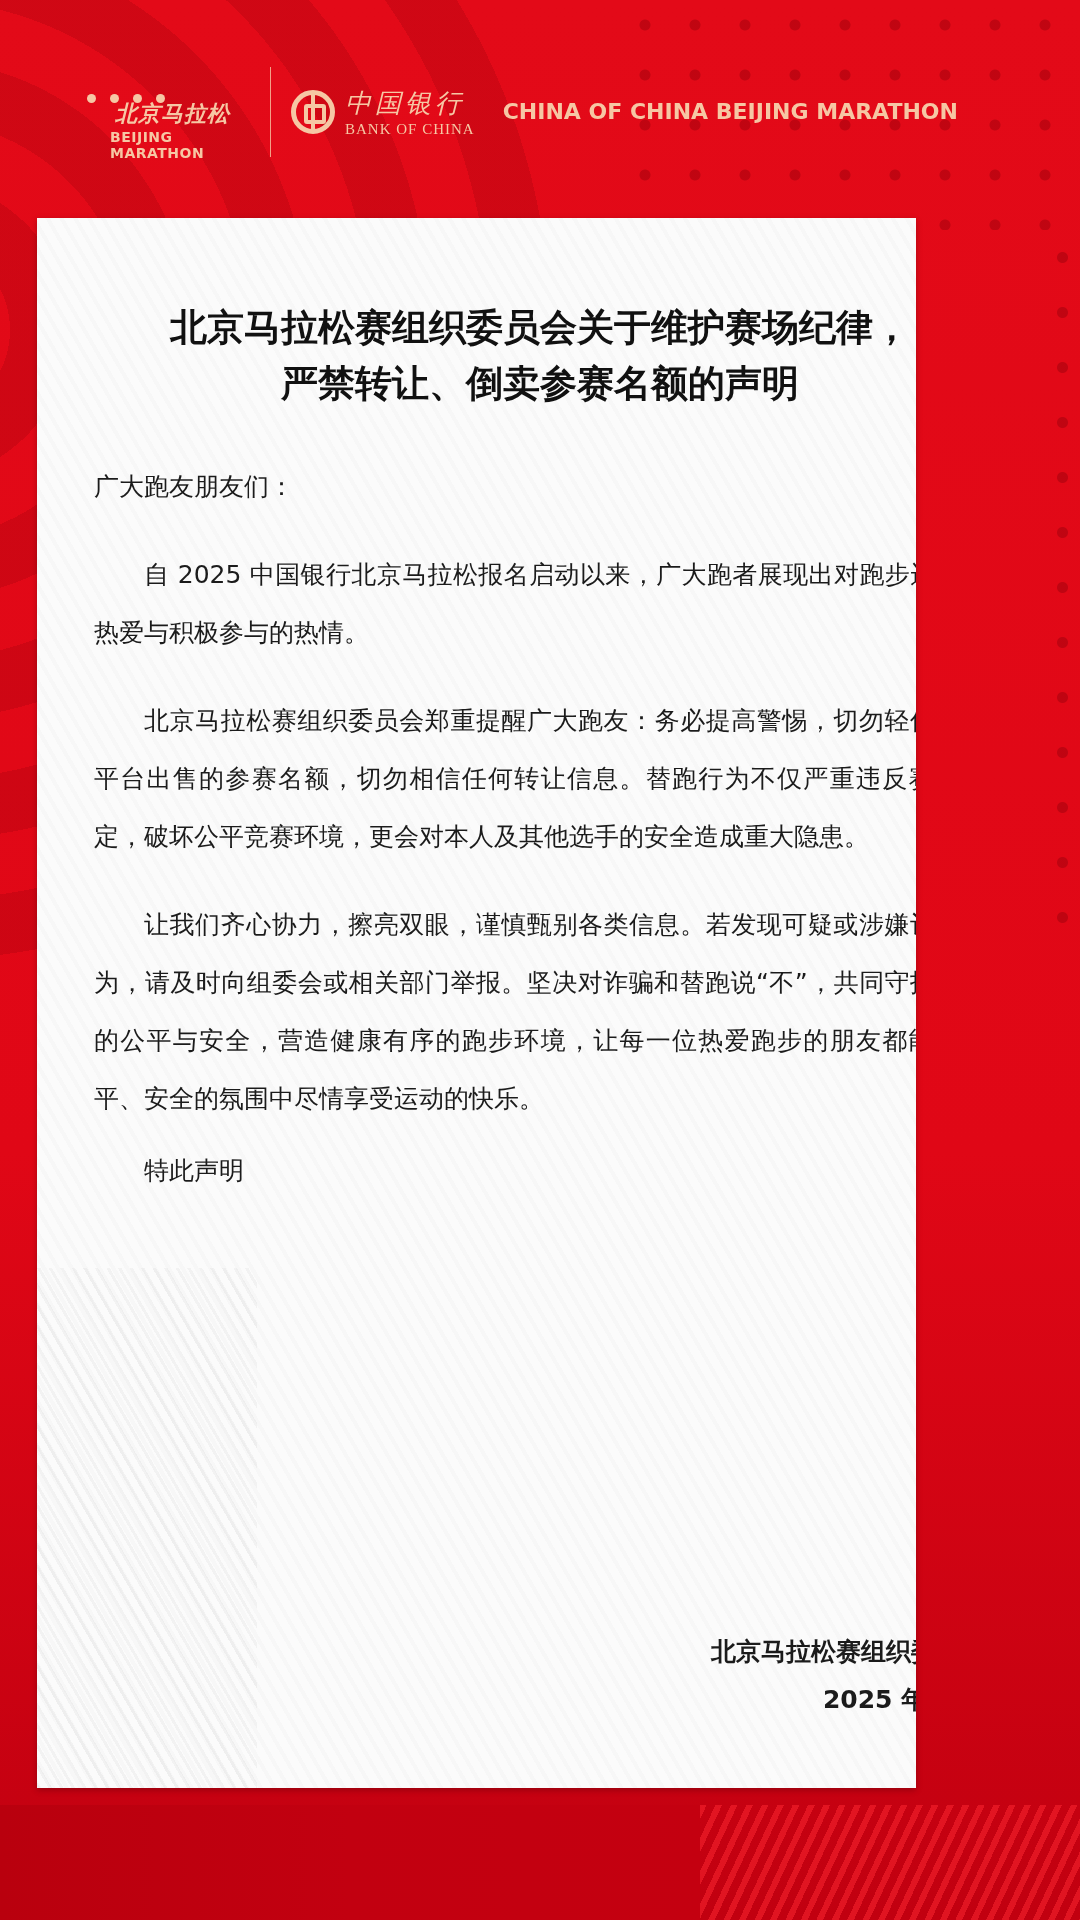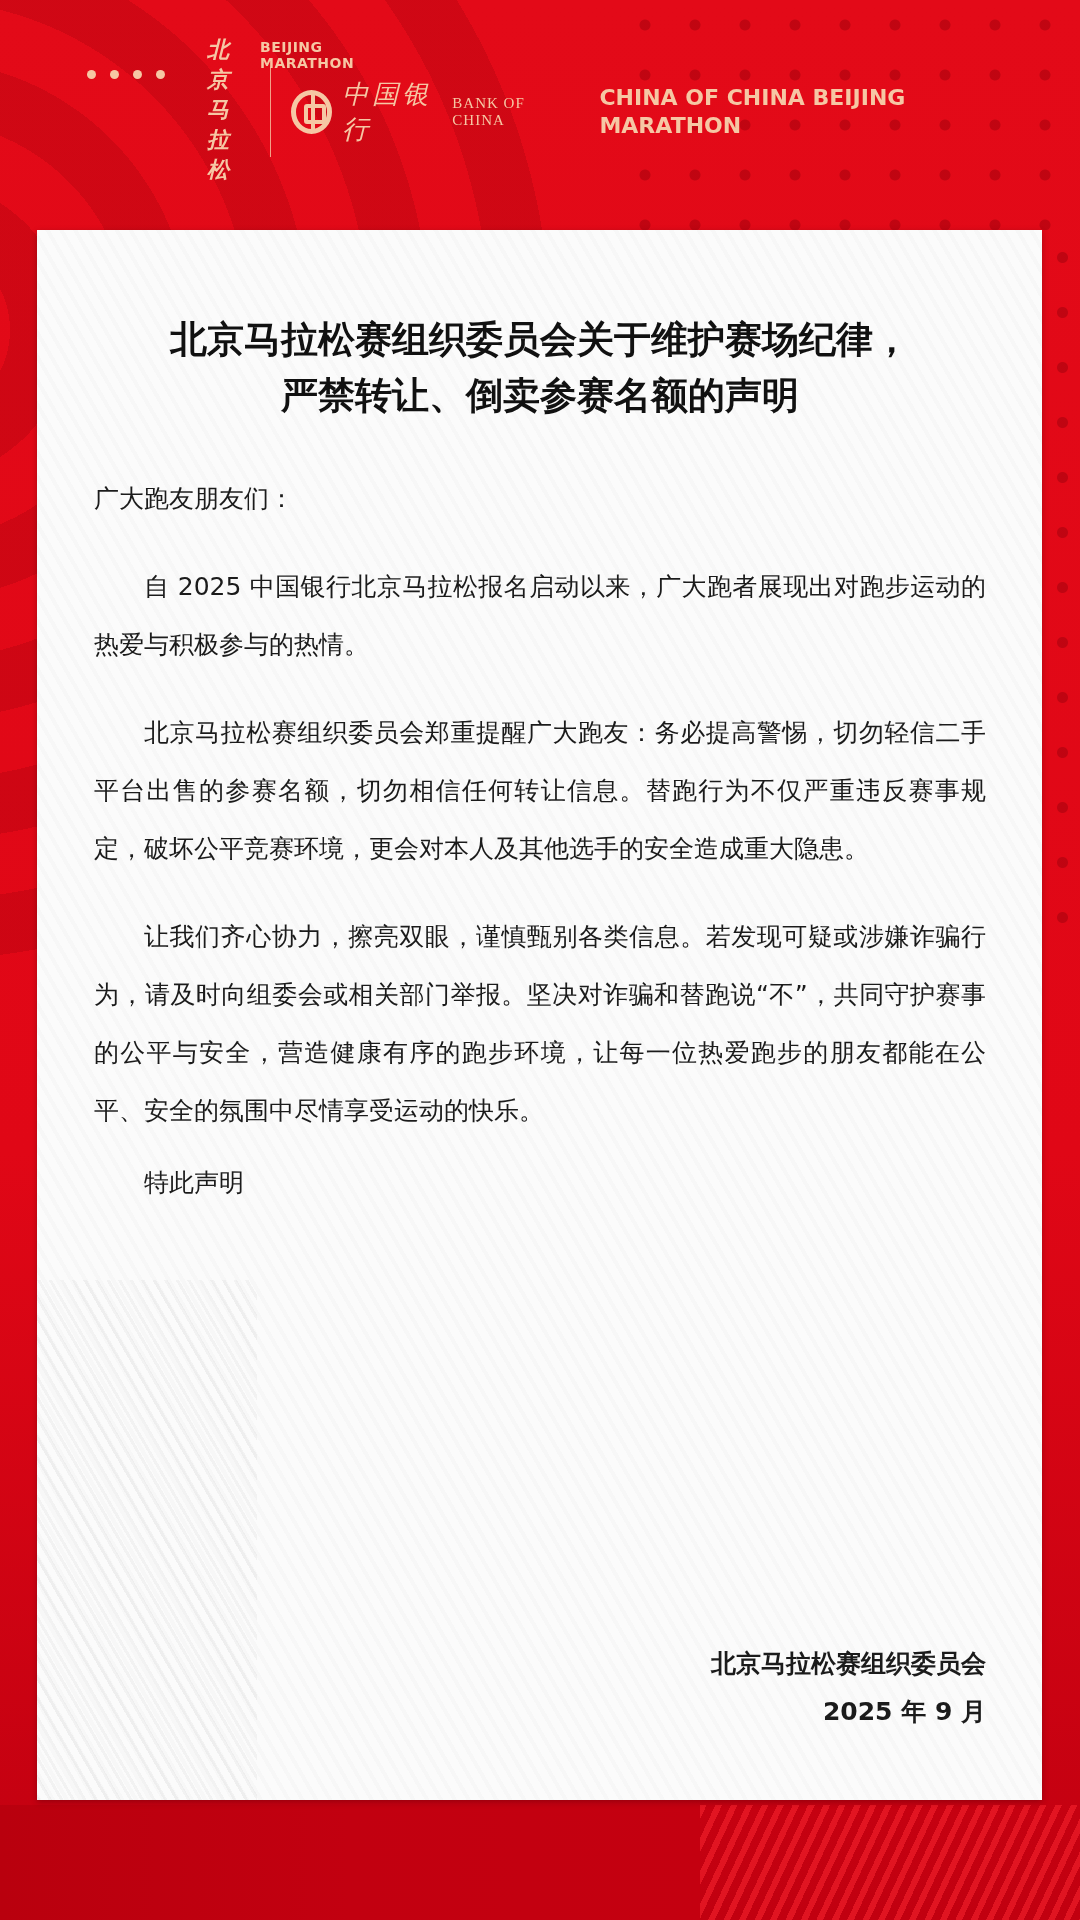--- a/index.html
+++ b/index.html
@@ -30,39 +30,39 @@
   }
   .bottom-band {
     position: absolute; left: 0; top: 1805px; width: 700px; height: 115px;
     background: linear-gradient(90deg, #b9000e 0%, #c20010 50%, #c40010 100%);
   }
   .header {
     position: absolute; left: 80px; top: 62px; height: 100px; width: 940px;
     display: flex; align-items: center;
     color: #f6c7a4;
   }
-  .bm-logo { display: flex; flex-direction: row; align-items: flex-start; width: 180px; }
+  .bm-logo { display: flex; flex-direction: column; align-items: flex-start; width: 180px; }
   .bm-figures { display: flex; align-items: flex-end; height: 40px; }
   .bm-figures span { display: inline-block; width: 9px; height: 9px; border-radius: 50%; background: #f6c7a4; margin: 0 7px; }
   .bm-cn { font-family: "DejaVu Serif", serif; font-size: 22px; font-style: italic; font-weight: bold; letter-spacing: 1px; margin-top: -4px; padding-left: 35px; }
   .bm-en { font-size: 14px; font-weight: bold; letter-spacing: 0.5px; padding-left: 30px; }
   .divider { width: 1px; height: 90px; background: #f6c7a4; opacity: 0.8; margin: 0 20px 0 10px; }
   .boc { display: flex; align-items: center; }
   .boc-icon { width: 44px; height: 44px; border: 5px solid #f6c7a4; border-radius: 50%; position: relative; box-sizing: border-box; }
   .boc-icon::before { content: ""; position: absolute; left: 8px; top: 9px; width: 14px; height: 12px; border: 4px solid #f6c7a4; border-radius: 3px; }
   .boc-icon::after { content: ""; position: absolute; left: 15px; top: -2px; width: 4px; height: 38px; background: #f6c7a4; }
-  .boc-text { margin-left: 10px; display: flex; flex-direction: row; align-items: center; }
+  .boc-text { margin-left: 10px; display: flex; flex-direction: column; }
   .boc-cn { font-family: "DejaVu Serif", serif; font-size: 26px; font-style: italic; letter-spacing: 4px; }
   .boc-en { font-family: "Liberation Serif", serif; font-size: 15px; letter-spacing: 1px; }
   .event { margin-left: 28px; display: flex; flex-direction: column; }
   .event-cn { font-size: 34px; font-weight: bold; letter-spacing: 1px; line-height: 40px; }
   .event-en { font-size: 22px; font-weight: bold; line-height: 28px; letter-spacing: 0; }
 
   .card {
-    position: absolute; left: 37px; top: 230px; width: 1005px; height: 1570px;
+    position: absolute; left: 37px; top: 218px; width: 879px; height: 1570px;
     background: #fbfbfb;
     box-shadow: 0 2px 6px rgba(0,0,0,0.25);
     overflow: hidden;
   }
   .card-pattern {
     position: absolute; inset: 0;
     background:
       repeating-linear-gradient(60deg, rgba(0,0,0,0.018) 0 4px, transparent 4px 12px);
     opacity: 0.9;
   }

